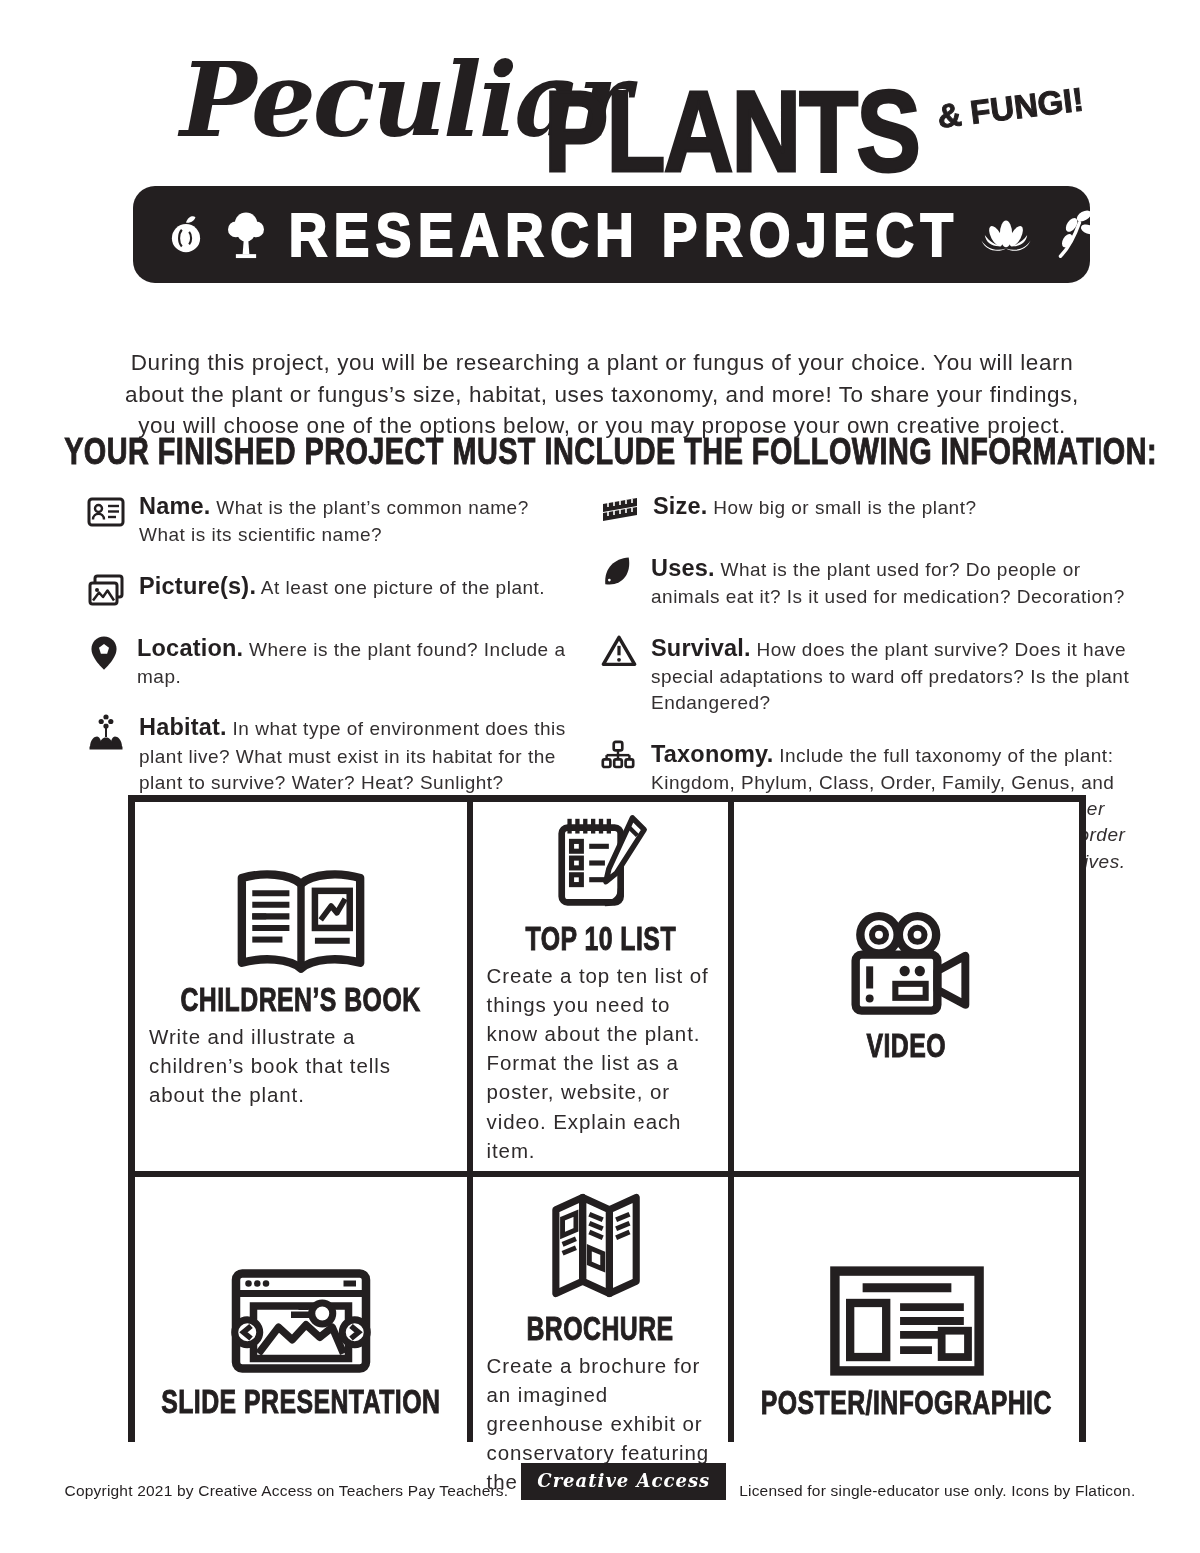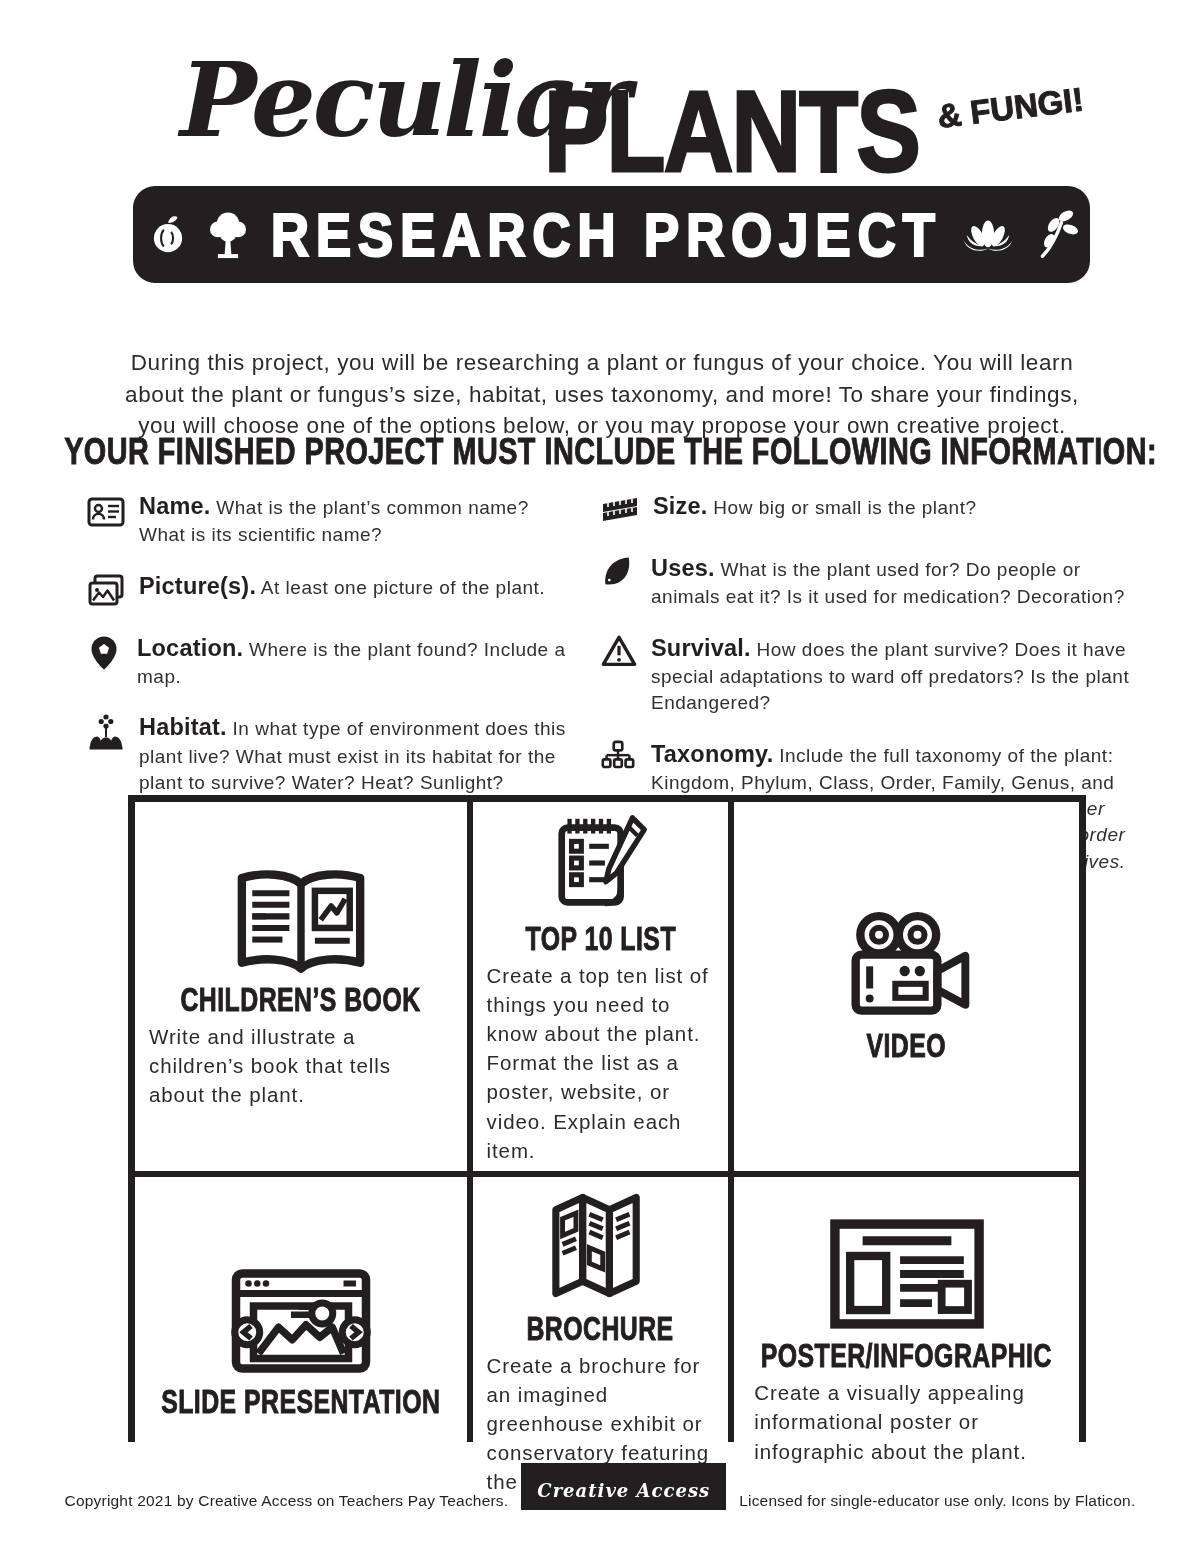--- a/index.html
+++ b/index.html
@@ -26,21 +26,21 @@
   .title-suffix {
     position:absolute; left:800px; top:58px;
     font-weight:bold; font-size:33px; letter-spacing:0px;
     -webkit-text-stroke:1px #231f20;
     display:inline-block; transform:rotate(-7deg); transform-origin:left bottom;
     white-space:nowrap;
   }
   .banner {
     position:absolute; top:186px; left:133px; width:957px; height:97px;
     background:#231f20; border-radius:22px;
-    display:flex; align-items:center; padding:0 14px;
+    display:flex; align-items:center; padding:0 32px;
   }
   .banner-icons { display:flex; align-items:center; gap:14px; }
   .banner-label {
     flex:1; text-align:center; color:#ffffff; font-weight:bold;
     font-size:56px; letter-spacing:7px; white-space:nowrap;
     -webkit-text-stroke:2px #ffffff;
   }
   .banner-label span { display:inline-block; transform:scale(0.95,1.1); }
   
   .intro {
@@ -82,21 +82,21 @@
   }
   .cell-desc { font-size:20.5px; line-height:1.42; letter-spacing:0.9px; color:#2e2a2b; max-width:305px; }
   .cell-icon { display:flex; align-items:center; justify-content:center; }
   
   .footer {
     position:absolute; top:1463px; left:0; width:100%;
     display:flex; align-items:flex-end; justify-content:center; gap:13px;
     font-size:15.5px; letter-spacing:0.2px; color:#231f20;
   }
   .footer-badge {
-    background:#231f20; color:#ffffff; padding:17px 16px 9px;
+    background:#231f20; color:#ffffff; padding:7px 16px 9px;
     font-family:"DejaVu Serif", serif; font-style:italic; font-weight:bold;
     font-size:18px; letter-spacing:1px;
   }
   svg { display:block; }
 </style>
 </head>
 <body>
 
 <div class="page">
 
@@ -430,21 +430,20 @@
           <line x1="14" y1="10" x2="46" y2="10" stroke="#231f20" stroke-width="3.2"></line>
           <rect x="9.5" y="15.5" width="13" height="19.5" stroke="#231f20" stroke-width="3" fill="none"></rect>
           <line x1="27.5" y1="17" x2="50.5" y2="17" stroke="#231f20" stroke-width="2.8"></line>
           <line x1="27.5" y1="22" x2="50.5" y2="22" stroke="#231f20" stroke-width="2.8"></line>
           <line x1="27.5" y1="27" x2="42" y2="27" stroke="#231f20" stroke-width="2.8"></line>
           <line x1="27.5" y1="32.5" x2="39" y2="32.5" stroke="#231f20" stroke-width="2.8"></line>
           <rect x="42.5" y="25.5" width="9.5" height="9.5" stroke="#231f20" stroke-width="2.8" fill="none"></rect>
         </svg>
       </div>
       <div class="cell-title"><span>POSTER/INFOGRAPHIC</span></div>
-      <div class="cell-desc">Create a visually appealing informational poster or infographic about the plant.</div>
     </div>
 
   </div>
 
   <div class="footer">
     <span>Copyright 2021 by Creative Access on Teachers Pay Teachers.</span>
     <span class="footer-badge">Creative Access</span>
     <span>Licensed for single-educator use only.  Icons by Flaticon.</span>
   </div>
 

